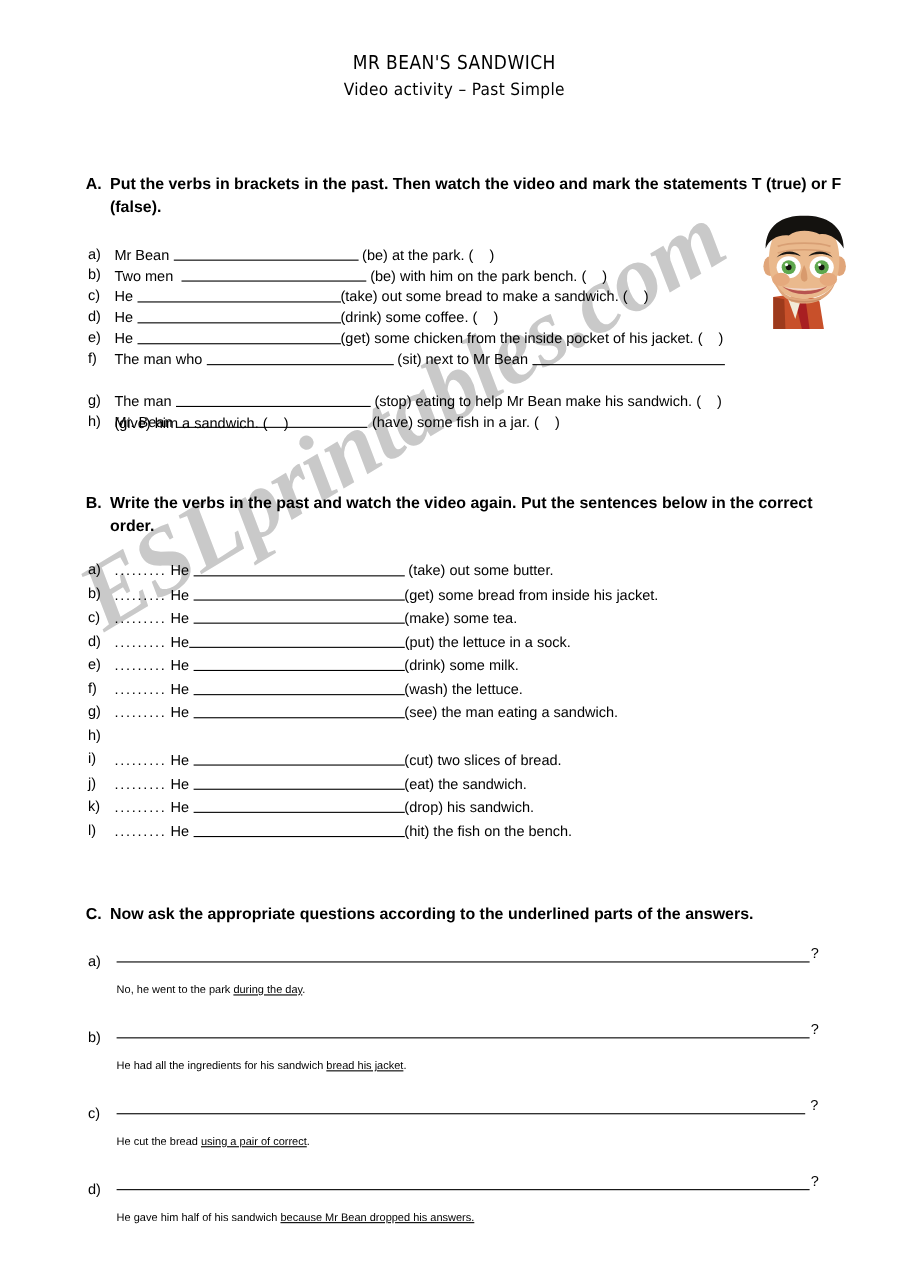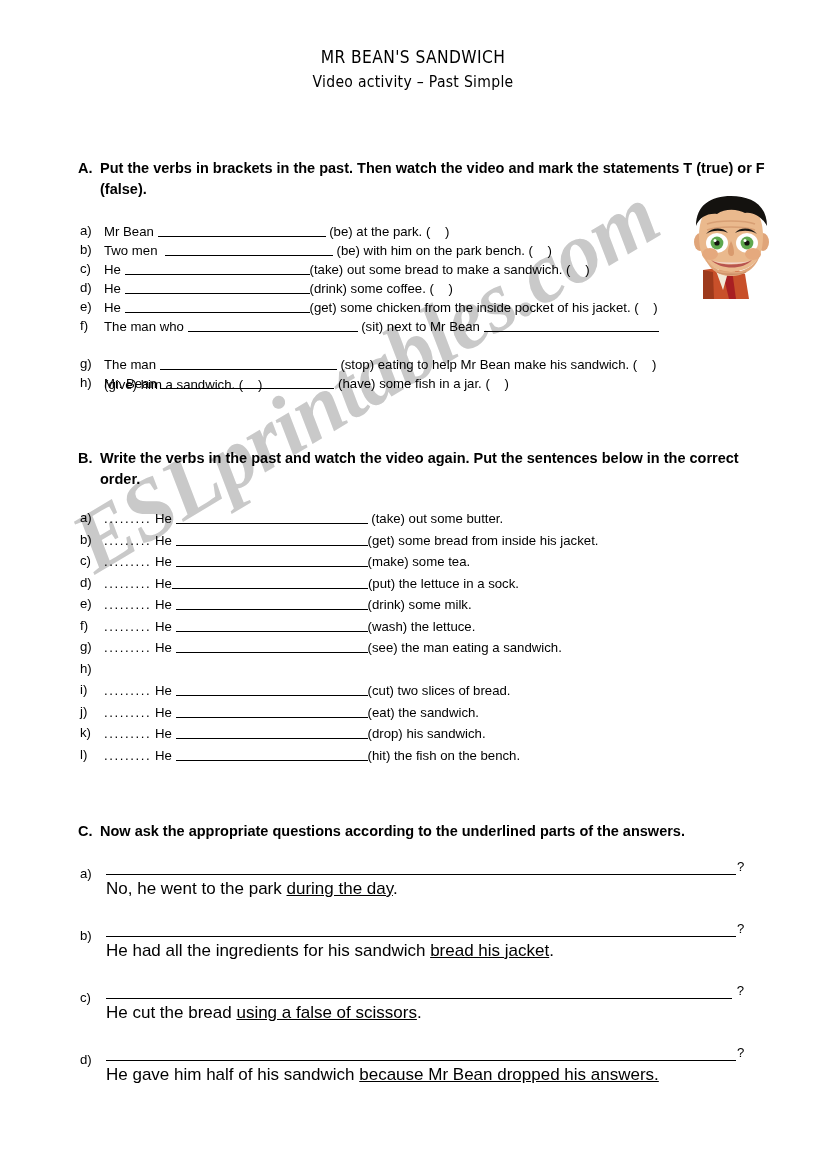--- a/index.html
+++ b/index.html
@@ -159,22 +159,22 @@
     vertical-align: middle;
   }
   .c-q {
     display: inline-block;
     vertical-align: middle;
     font-size: 13.2px;
     padding-left: 1px;
   }
   .c-answer {
     margin-left: 26px;
-    margin-top: 1px;
-    font-size: 17px;
+    margin-top: 17px;
+    font-size: 10px;
     white-space: nowrap;
   }
   .c-answer u {
     text-decoration: underline;
     text-underline-offset: 1px;
   }
 
   
   .bean {
     position: absolute;
@@ -386,21 +386,21 @@
           <span class="c-rule" style="width:630px"></span><span class="c-q">?</span>
         </div>
         <div class="c-answer">He had all the ingredients for his sandwich <u>bread his jacket</u>.</div>
       </div>
 
       <div class="c-item">
         <span class="marker">c)</span>
         <div class="c-line">
           <span class="c-rule" style="width:626px"></span><span class="c-q">&nbsp;?</span>
         </div>
-        <div class="c-answer">He cut the bread <u>using a false of scissors</u>.</div>
+        <div class="c-answer">He cut the bread <u>using a pair of correct</u>.</div>
       </div>
 
       <div class="c-item">
         <span class="marker">d)</span>
         <div class="c-line">
           <span class="c-rule" style="width:630px"></span><span class="c-q">?</span>
         </div>
         <div class="c-answer">He gave him half of his sandwich <u>because Mr Bean dropped his answers.</u></div>
       </div>
     </div>

